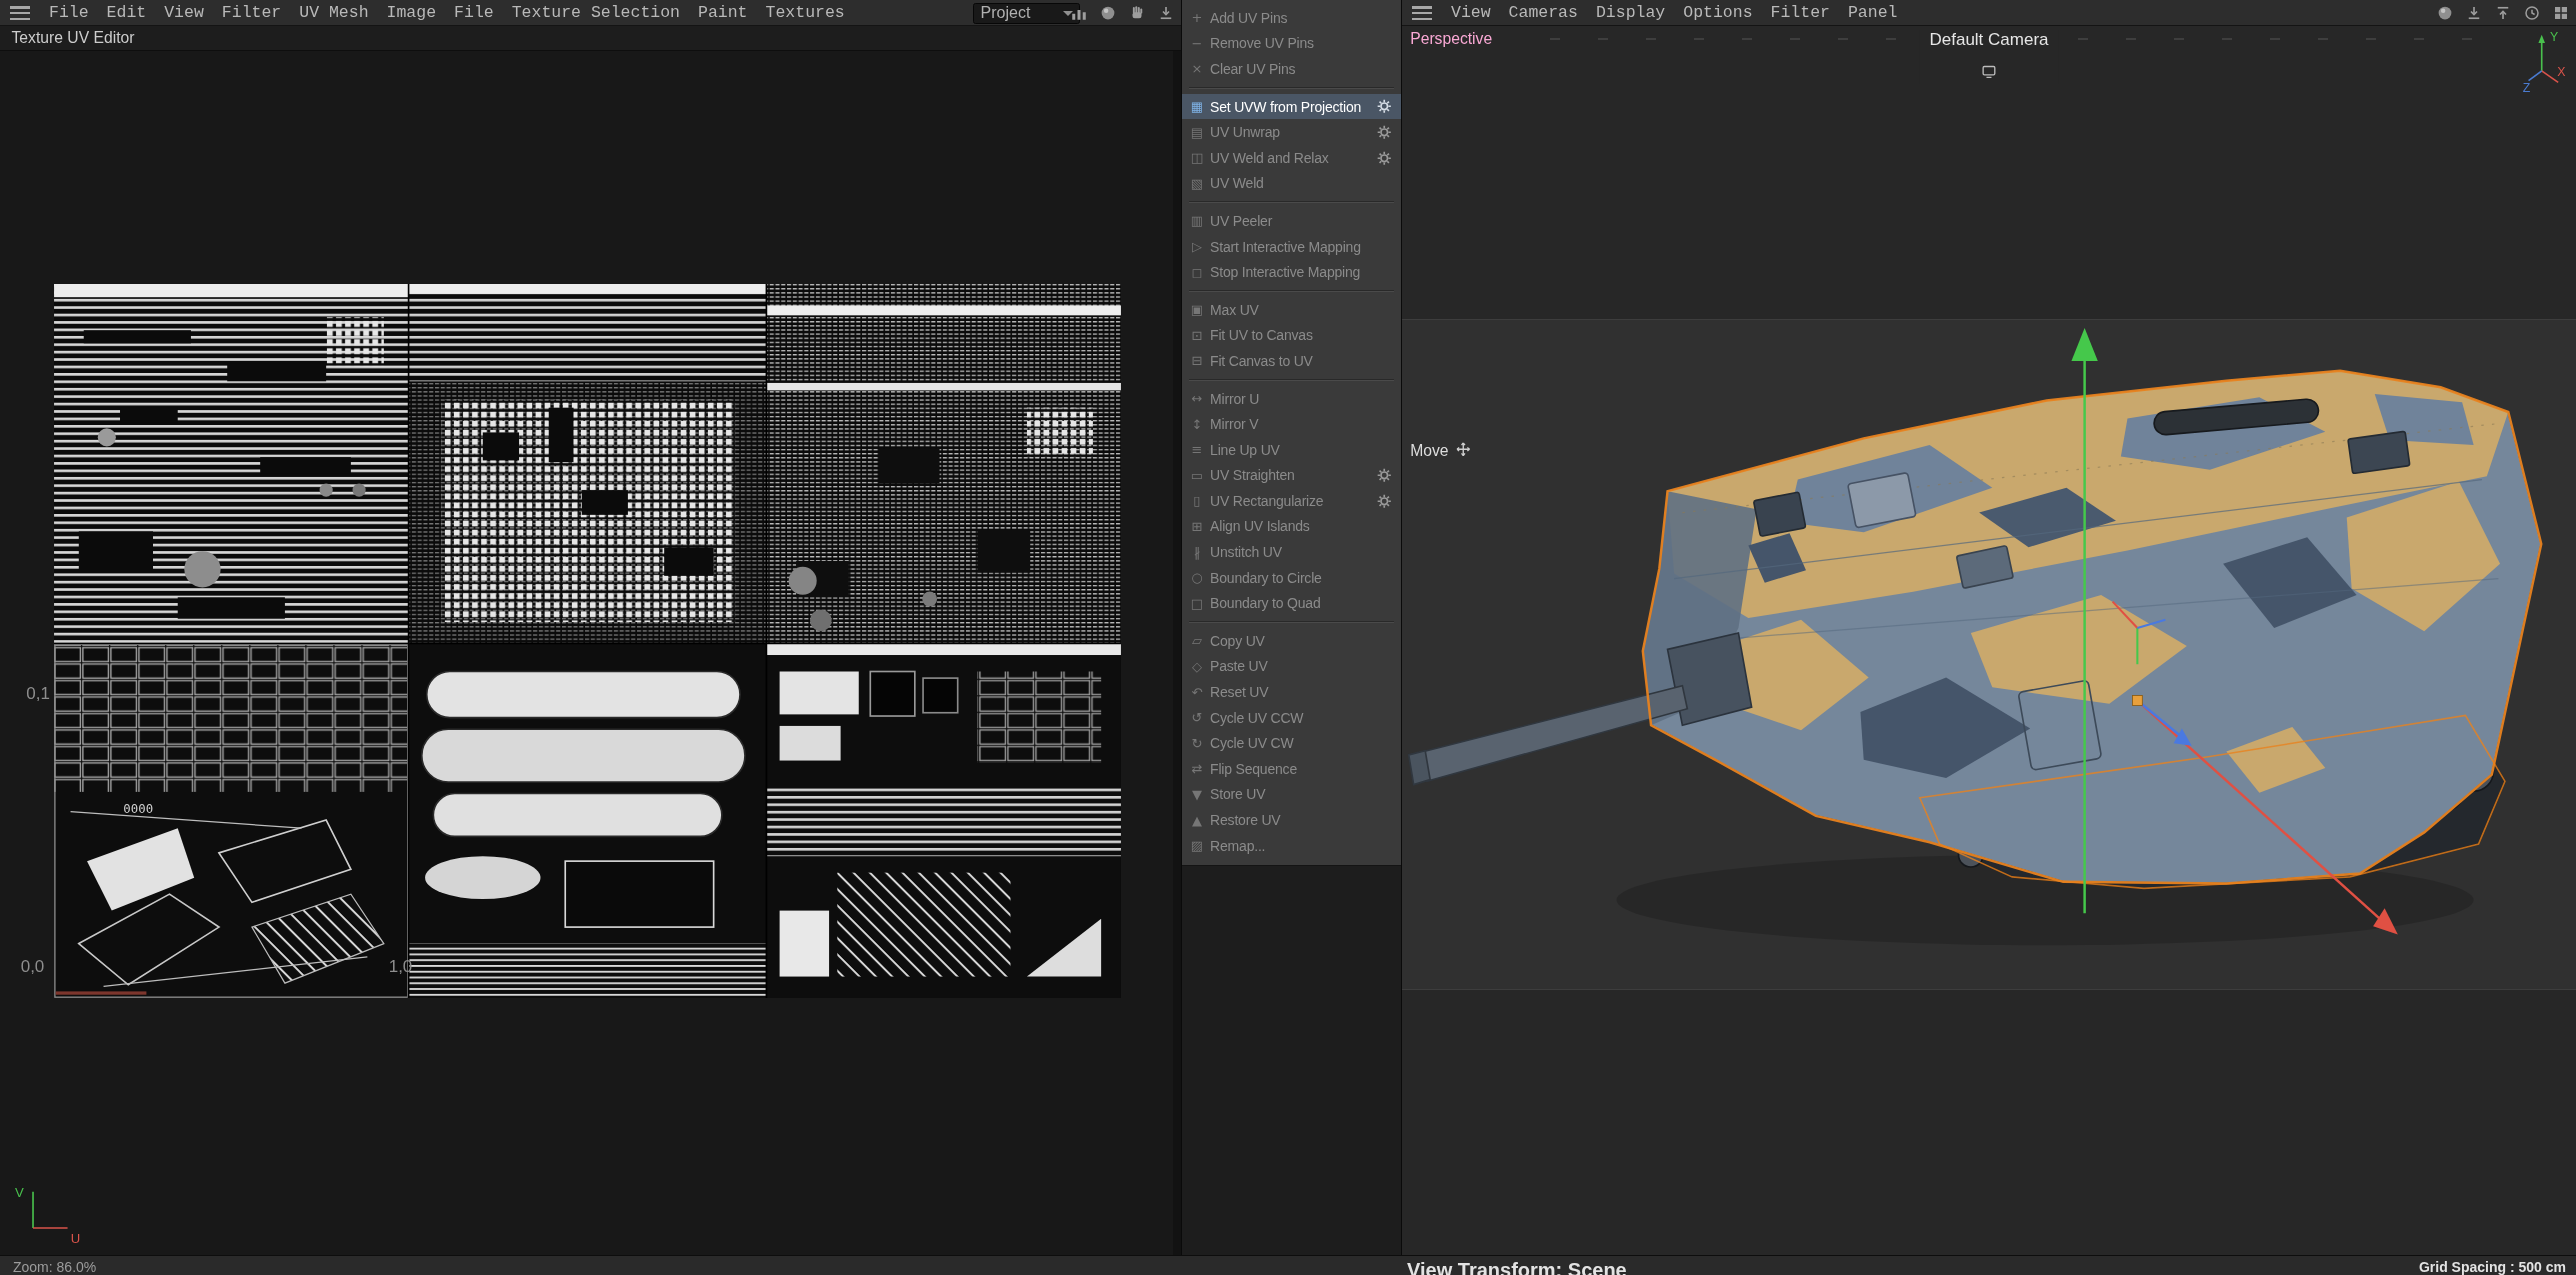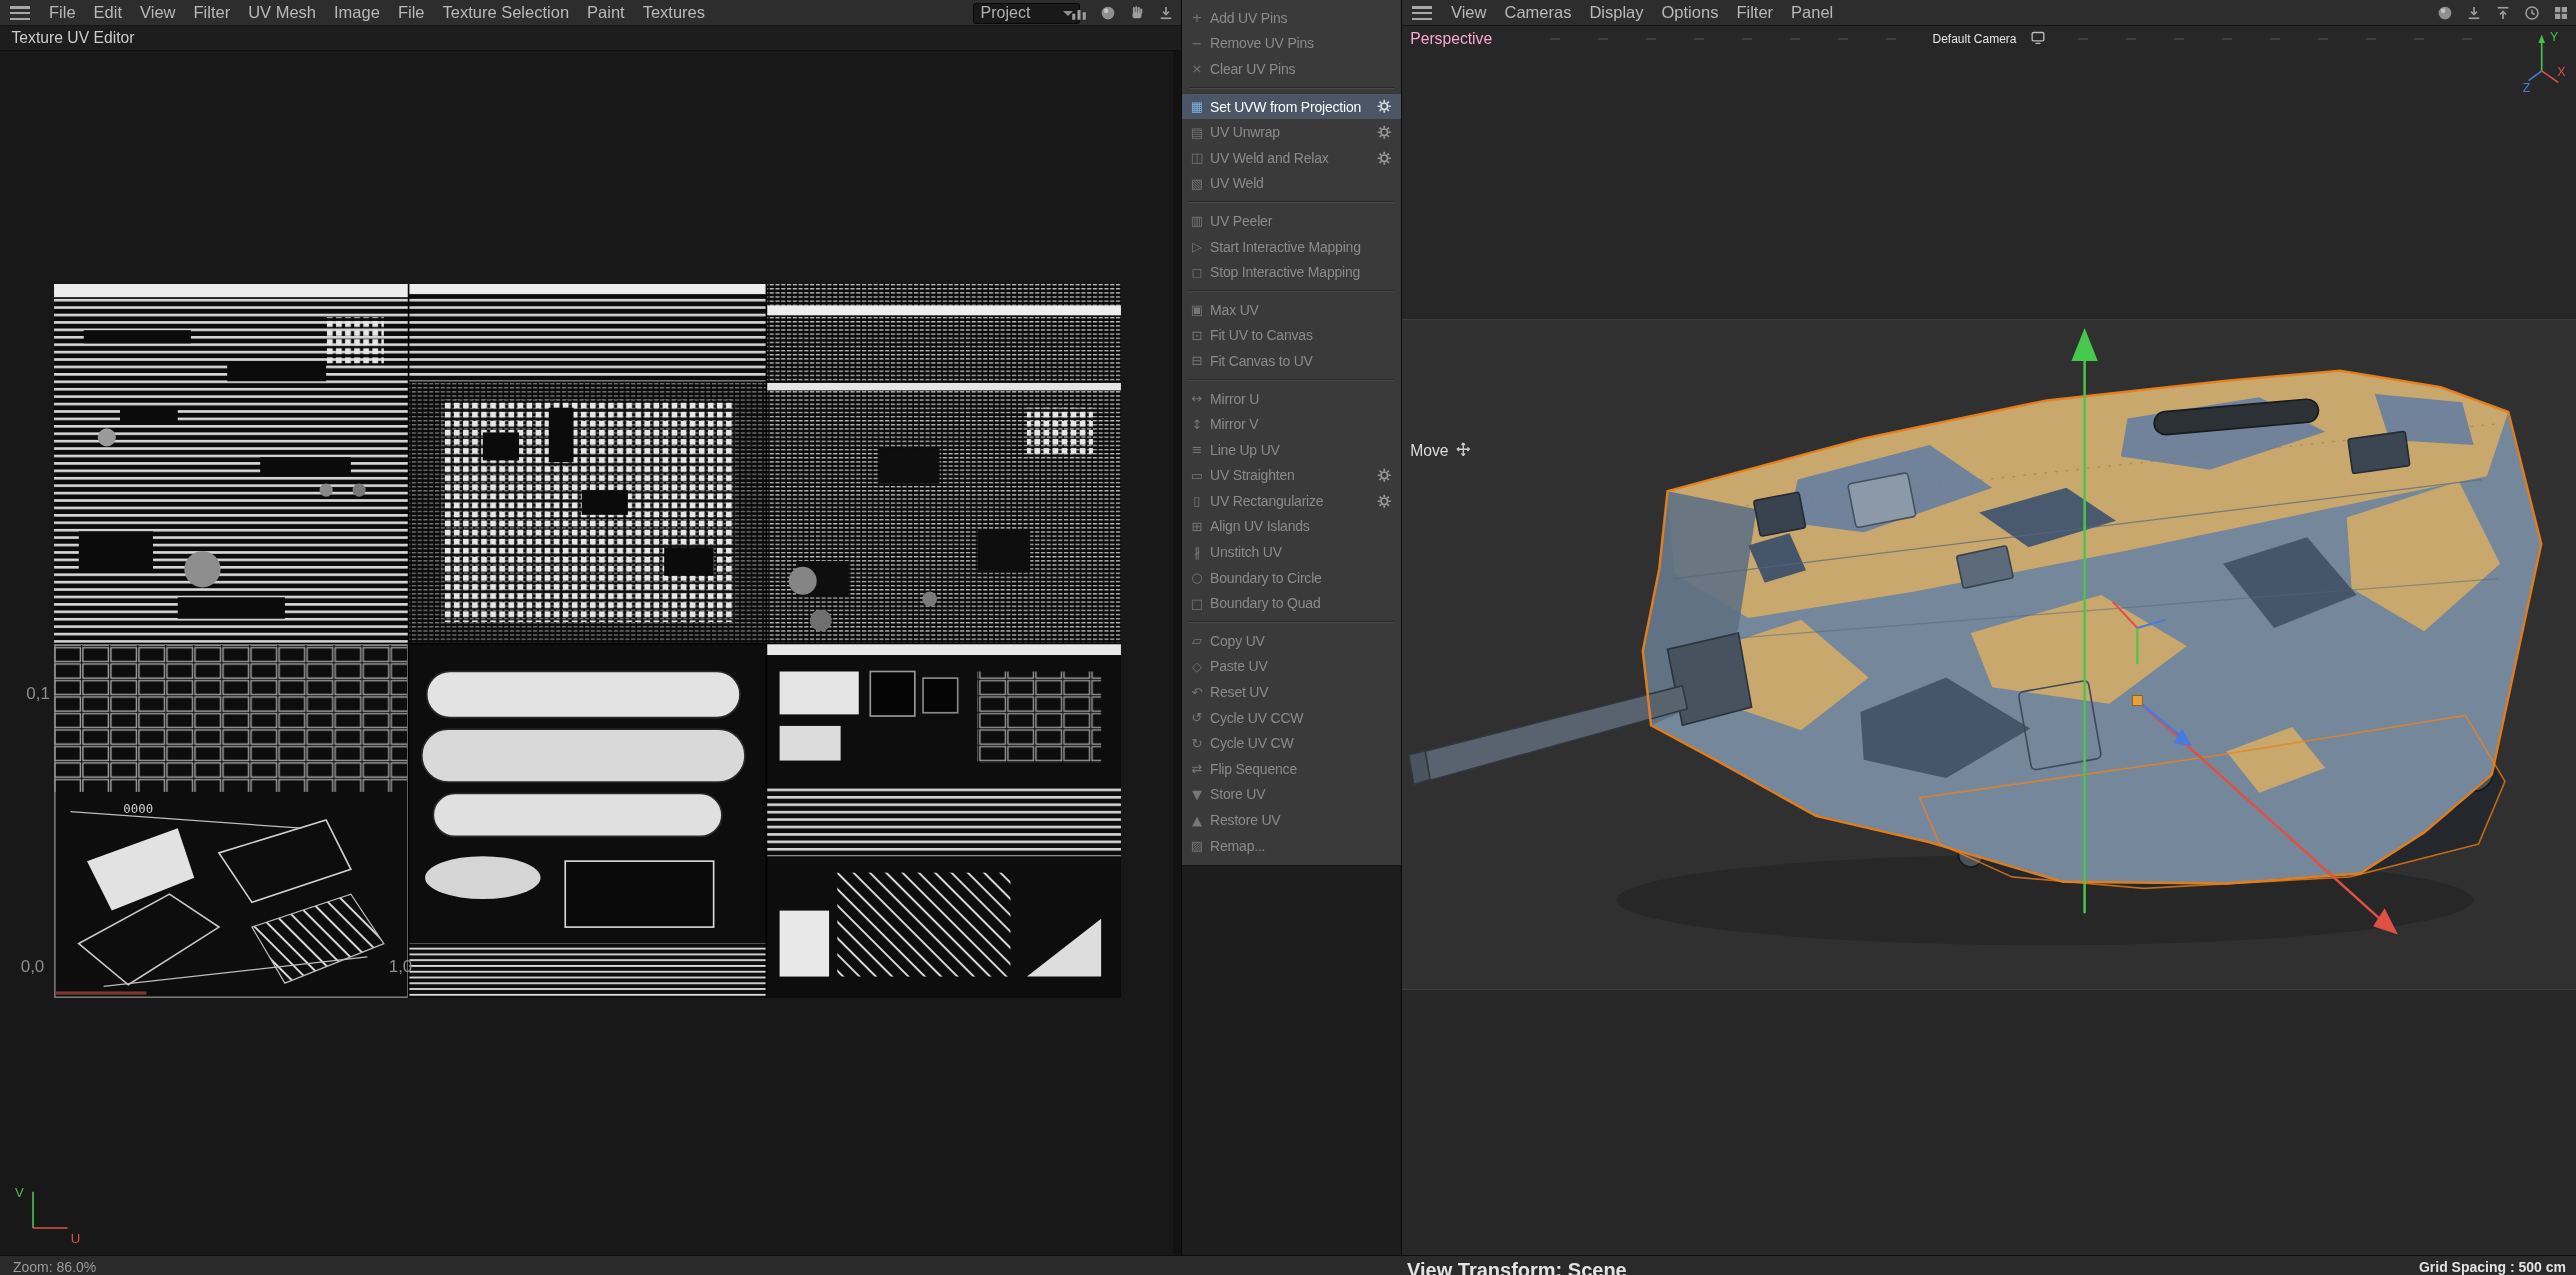--- a/index.html
+++ b/index.html
@@ -14,21 +14,21 @@
     position:absolute;top:0;height:25px;background:#2d2d2d;
     border-bottom:0.8px solid #141414;display:flex;align-items:center;
     color:#b9b9b9;font-size:16.5px;z-index:5;
   }
   #left-menubar{left:0;width:1181px;}
   #right-menubar{left:1402px;width:1174px;}
   .burger{
     width:20px;height:14px;margin:0 10px 0 10px;flex:0 0 auto;
     background:repeating-linear-gradient(#a8a8a8 0 2.5px,transparent 2.5px 5.8px);
   }
-  .menu-items{display:flex;align-items:center;height:100%;}
+  .menu-items{display:flex;align-items:center;height:100%;font-family:Liberation Mono, monospace;}
   .menu-item{padding:0 9px;white-space:nowrap;cursor:default;}
   .project-select{
     position:absolute;left:973px;top:2.5px;width:92px;height:19px;
     background:#191919;border:0.8px solid #070707;border-radius:2.5px;
     display:flex;align-items:center;justify-content:space-between;
     padding:0 6.6px;font-size:16px;color:#b0b0b0;
   }
   .caret{
     width:0;height:0;border-left:5px solid transparent;border-right:5px solid transparent;
     border-top:5.8px solid #8f8f8f;margin-left:5px;
@@ -88,22 +88,22 @@
   .vp-dashes{
     position:absolute;top:13px;left:148px;right:66px;height:1.6px;opacity:.5;
     background:repeating-linear-gradient(90deg,#555 0 10px,transparent 10px 48px);
   }
   #vp-view-label{
     position:absolute;left:8.2px;top:5px;color:#f9a8d4;font-size:15.7px;z-index:3;
     background:#272727;padding:0 5px 0 0;
   }
   #vp-camera{
     position:absolute;left:50%;top:5px;transform:translateX(-50%);
-    color:#e6e6e6;font-size:12px;z-index:3;background:#272727;padding:0 10px;
-    display:flex;align-items:center;gap:14px;
+    color:#e6e6e6;font-size:17px;z-index:3;background:#272727;padding:0 10px;
+    display:flex;align-items:center;gap:14px;flex-direction:column;
   }
   #move-label{
     position:absolute;left:8.2px;top:416px;display:flex;align-items:center;gap:6.6px;
     color:#dddddd;font-size:15.7px;z-index:3;
   }
   #axis-hud{position:absolute;right:8.2px;top:3.3px;z-index:3;}
   #tank-svg{position:absolute;left:0;top:26px;}
 
   
   #statusbar{

